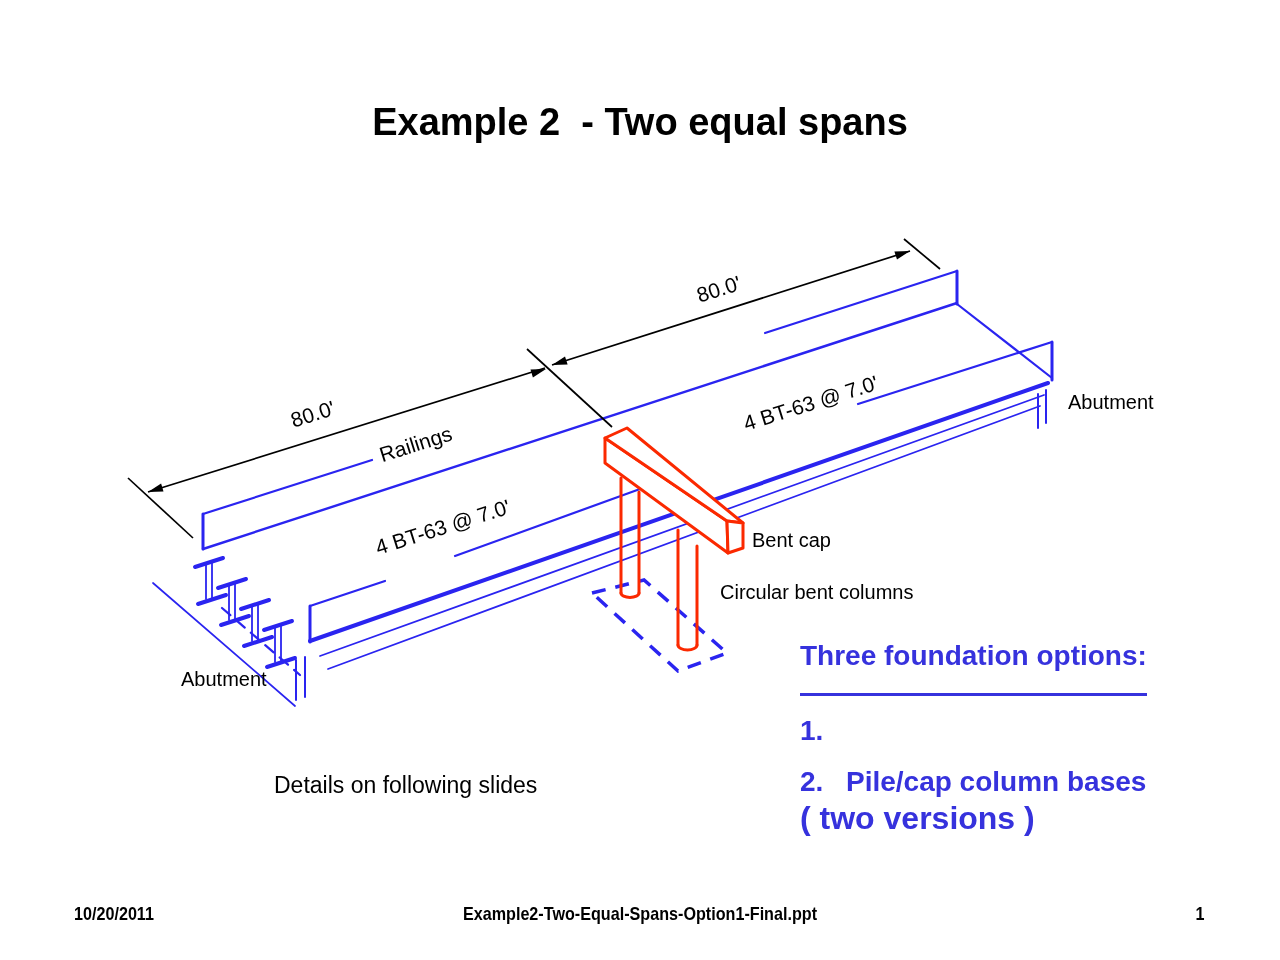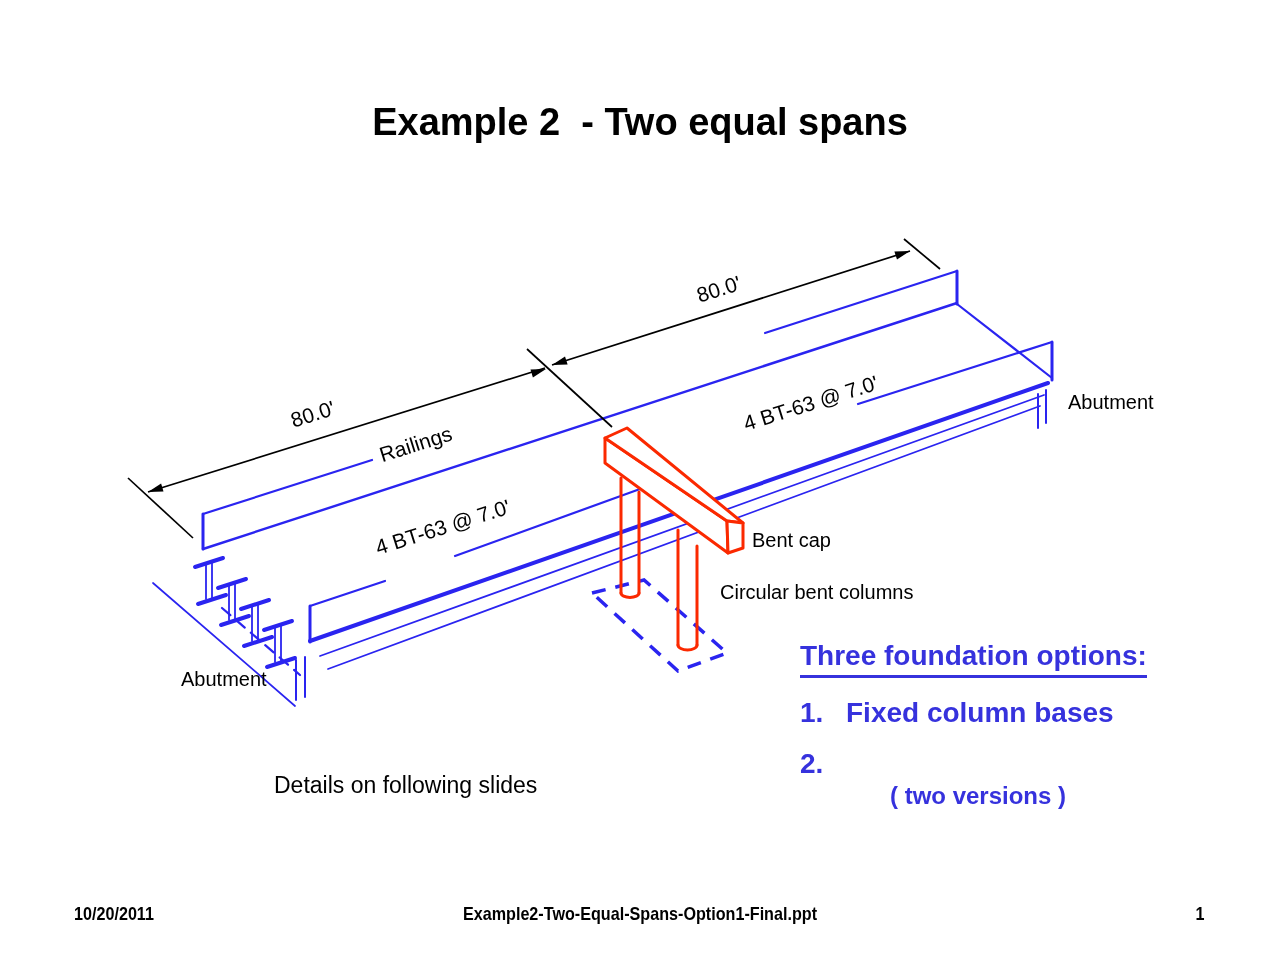--- a/index.html
+++ b/index.html
@@ -11,25 +11,25 @@
   #title{
     left:0;right:0;top:101px;text-align:center;
     font-size:38px;font-weight:bold;white-space:pre;letter-spacing:0px;
   }
   #diagram{left:0;top:0;}
   svg text{font-family:"Liberation Sans",sans-serif;}
   #note{left:274px;top:772px;font-size:23px;text-align:center;}
   #options{left:800px;top:640px;color:#3632dd;width:400px;}
   #options .heading{
     font-size:28px;font-weight:bold;display:inline-block;
-    border-bottom:3px solid #3632dd;padding-bottom:3px;
+    border-bottom:3px solid #3632dd;padding-bottom:21px;
   }
   #options .item{display:flex;margin-top:19px;font-size:28px;font-weight:bold;}
   #options .item .num{width:46px;flex:0 0 46px;}
-  #options .note2{margin-left:90px;margin-top:2px;font-size:24px;font-weight:bold;}
+  #options .note2{margin-top:2px;font-size:32px;font-weight:bold;}
   #footer-date{left:74px;top:903px;font-size:19px;font-weight:bold;transform:scaleX(0.85);transform-origin:left center;}
   #footer-file{left:0;right:0;top:903px;text-align:center;font-size:19px;font-weight:bold;transform:scaleX(0.85);transform-origin:center center;}
   #footer-page{right:75px;top:903px;font-size:19px;font-weight:bold;transform:scaleX(0.85);transform-origin:right center;}
 </style>
 </head>
 <body>
 
 <div id="title" class="abs">Example 2  - Two equal spans</div>
 
 <svg id="diagram" class="abs" width="1280" height="960" viewBox="0 0 1280 960">
@@ -134,24 +134,24 @@
     <text x="181" y="686" font-size="20">Abutment</text>
     <text x="752" y="547" font-size="20">Bent cap</text>
     <text x="720" y="599" font-size="20">Circular bent columns</text>
   </g>
 </svg>
 
 <div id="options" class="abs">
   <div class="heading">Three foundation options:</div>
   <div class="item">
     <span class="num">1.</span>
-    <span>Fixed column bases</span>
   </div>
   <div class="item">
     <span class="num">2.</span>
+    <span>Pile/cap column bases</span>
   </div>
   <div class="note2">( two versions )</div>
 </div>
 
 <div id="note" class="abs">Details on following slides</div>
 
 <div id="footer-date" class="abs">10/20/2011</div>
 <div id="footer-file" class="abs">Example2-Two-Equal-Spans-Option1-Final.ppt</div>
 <div id="footer-page" class="abs">1</div>
 

